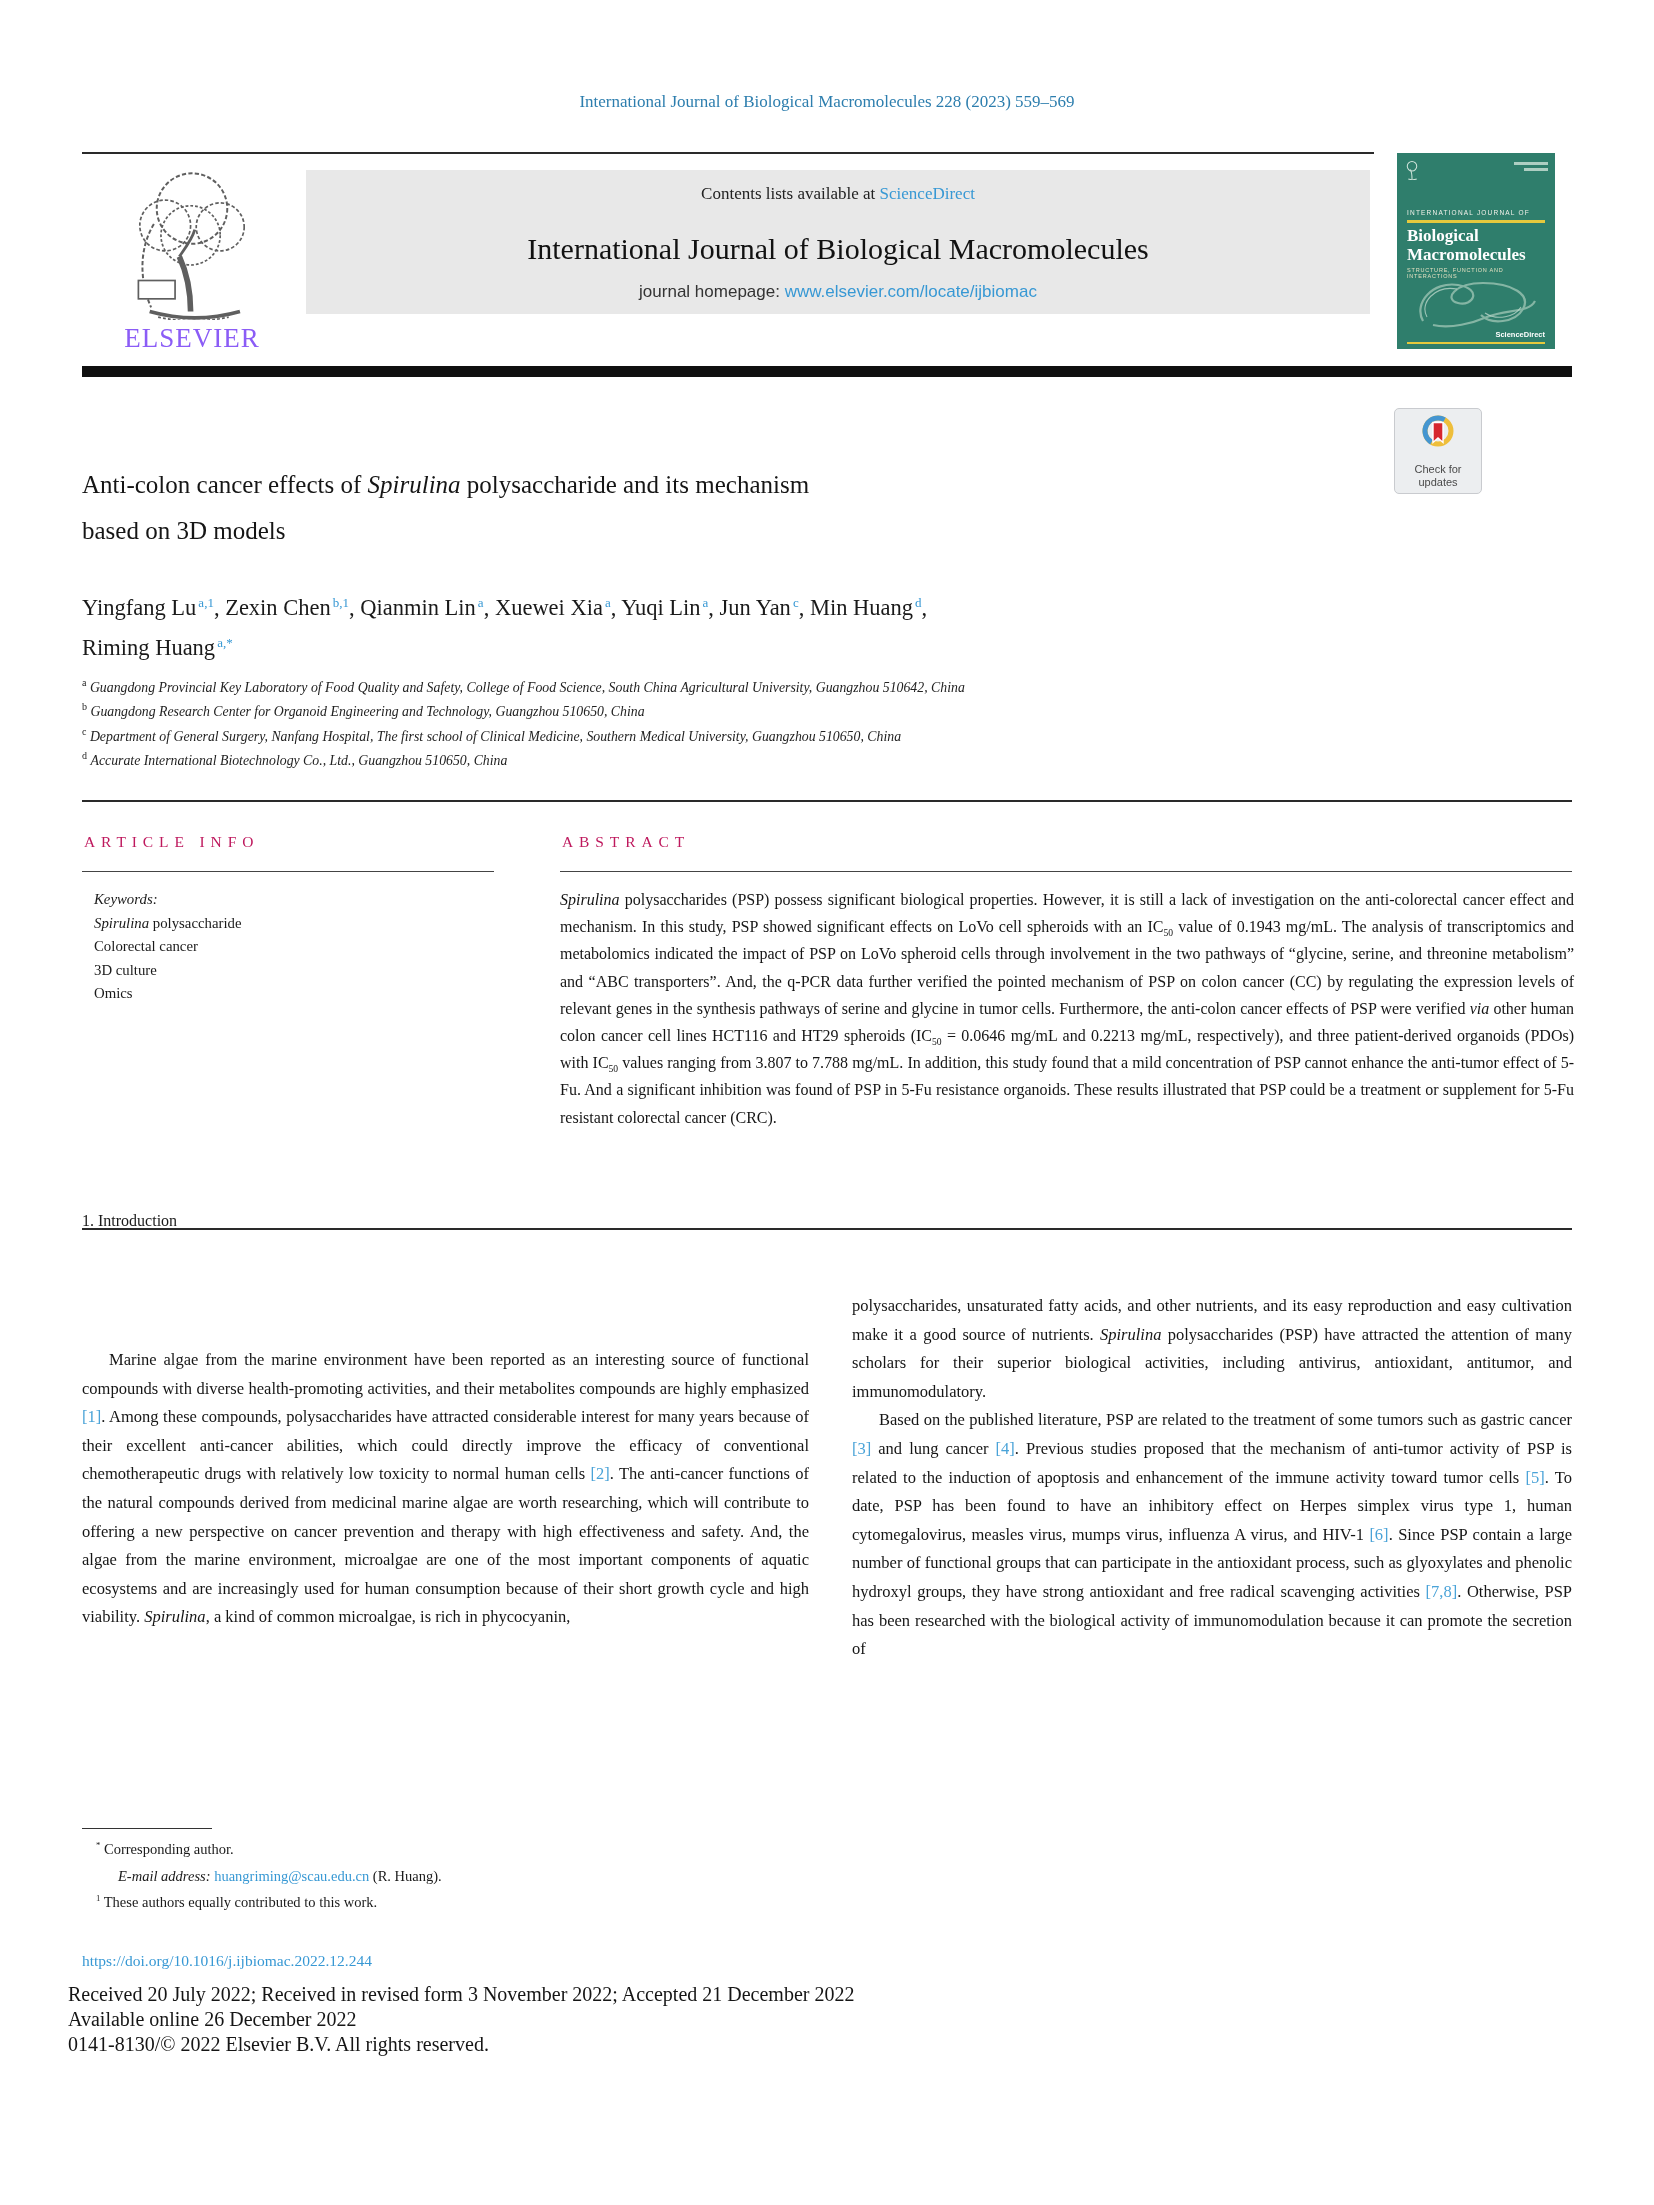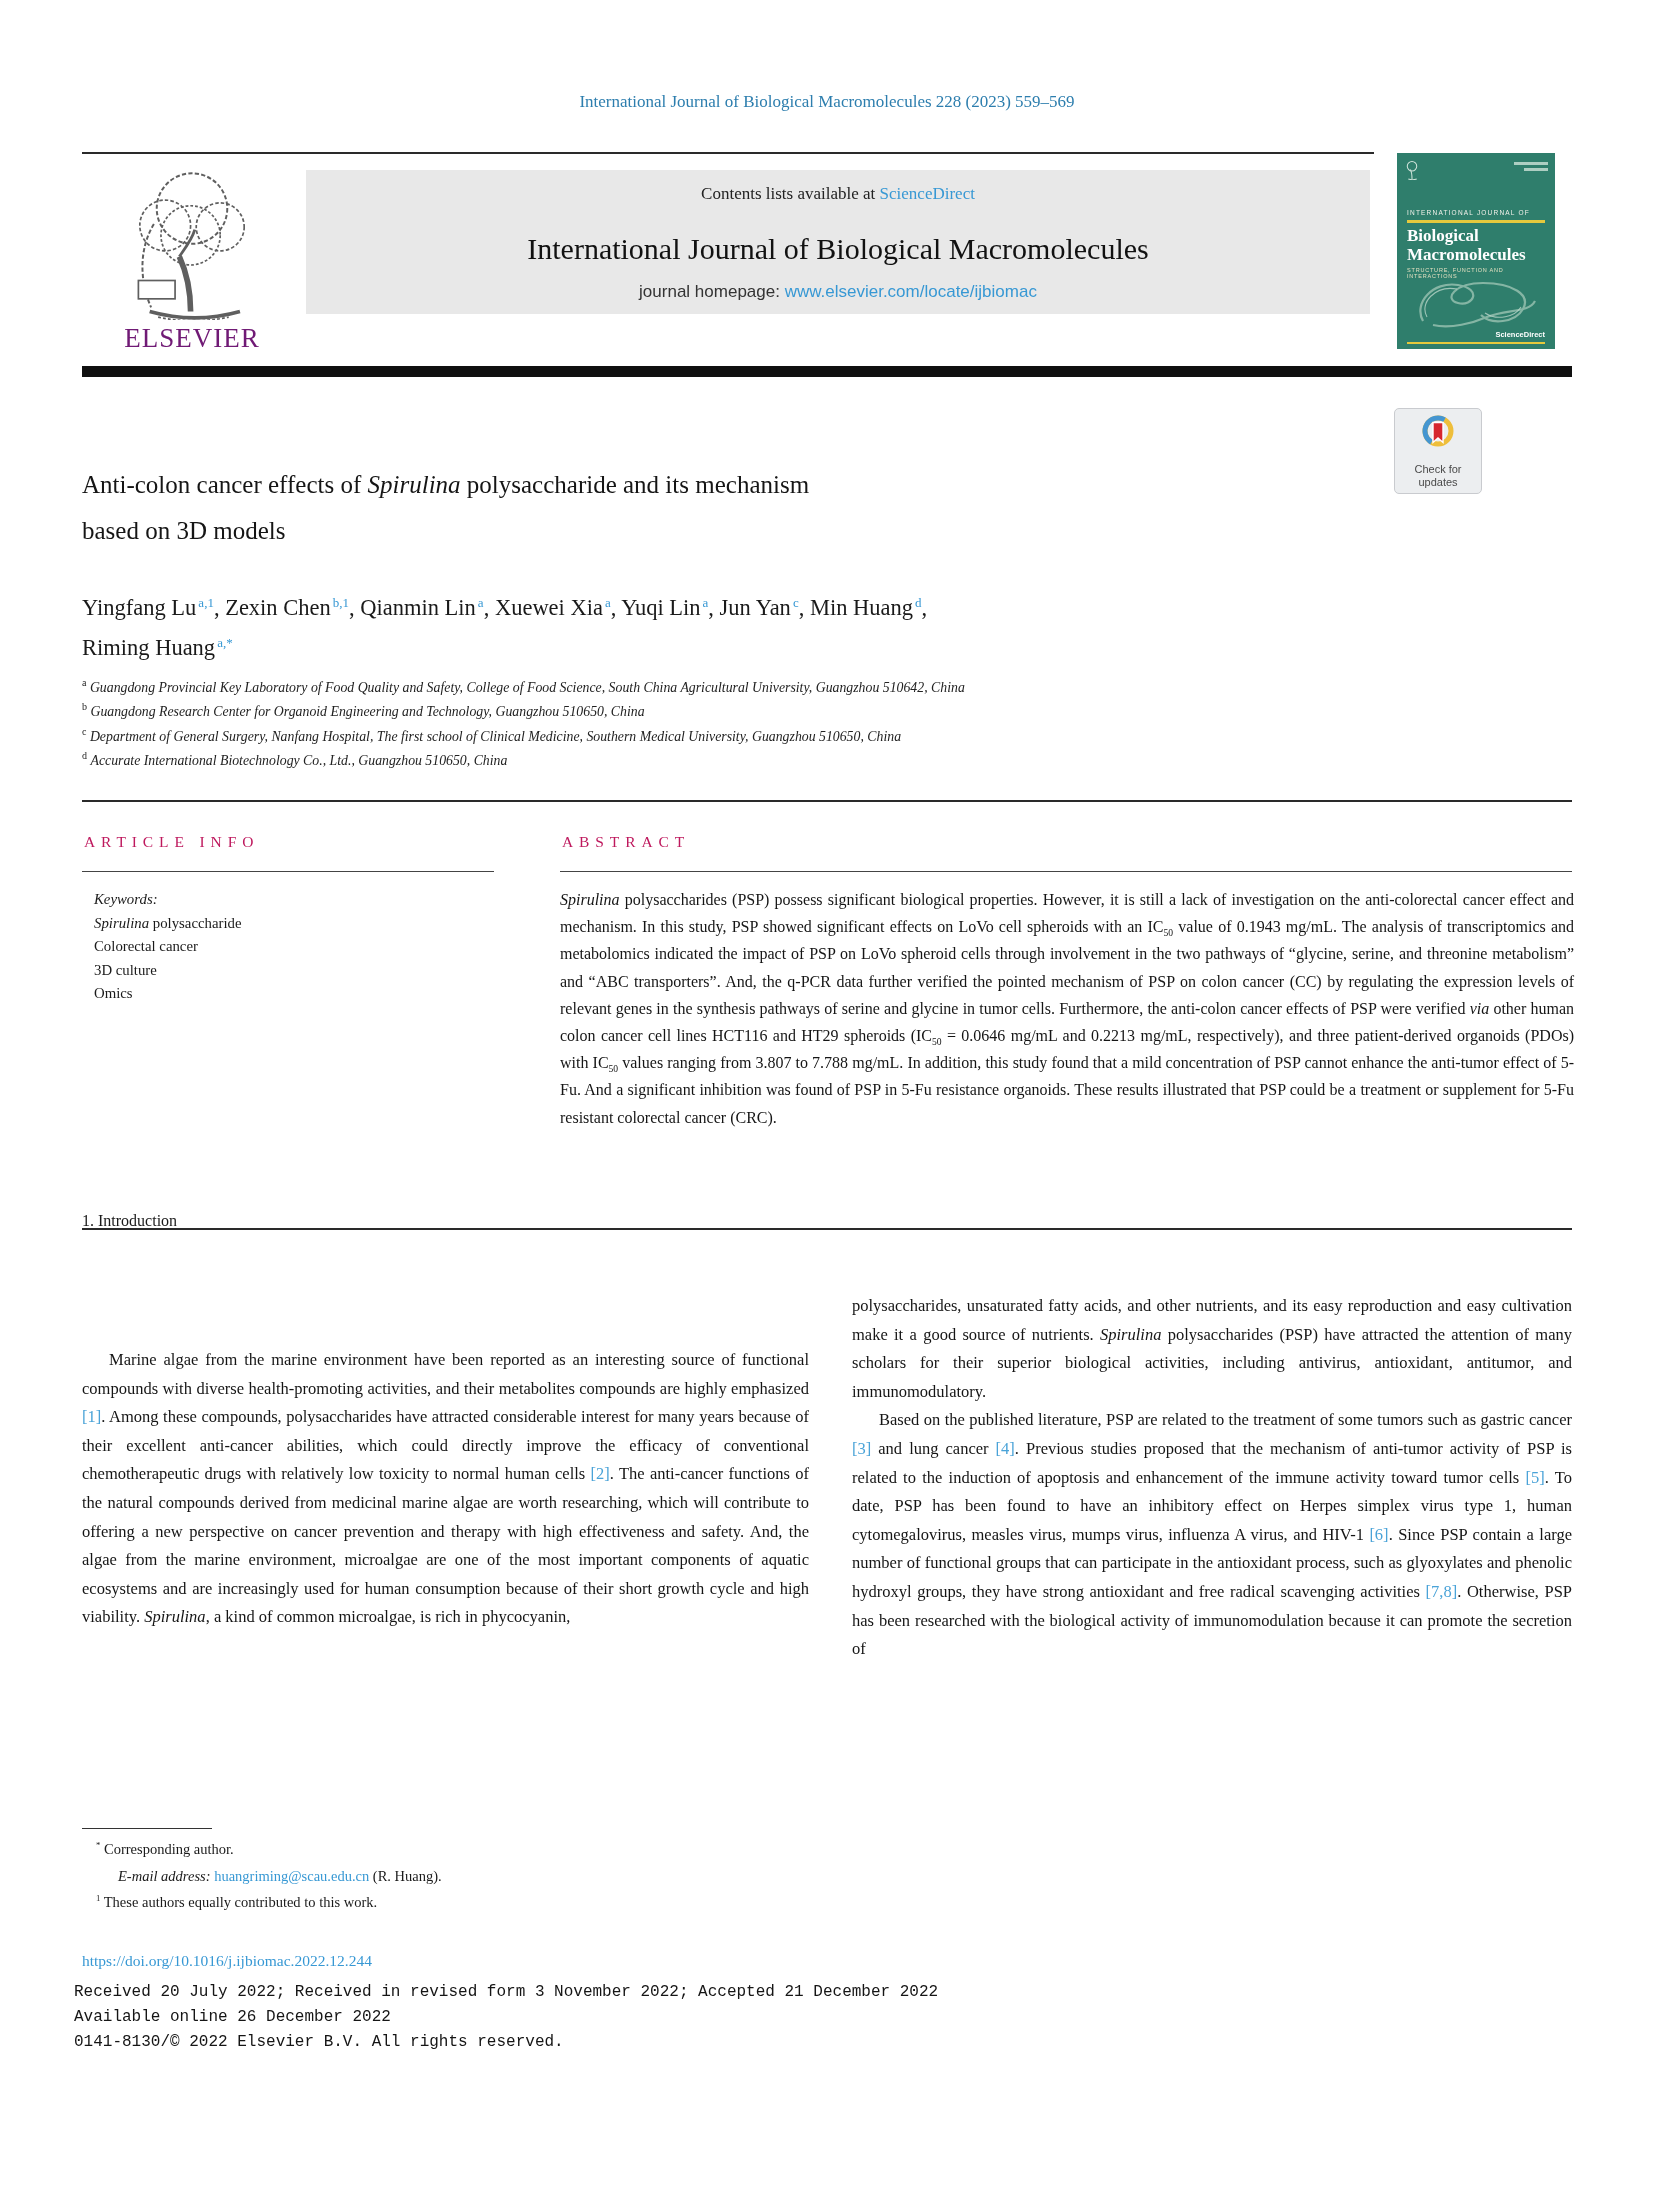--- a/index.html
+++ b/index.html
@@ -11,21 +11,21 @@
   sub{font-size:60%;vertical-align:sub;line-height:0;}
 
   .citation{position:absolute;top:92px;left:0;width:100%;text-align:center;
             font-size:17px;color:#2d7eae;}
   .rule{position:absolute;background:#2a2a2a;height:2px;}
   .rule-top{top:152px;left:82px;width:1292px;height:1.5px;}
 
   
   .elsevier{position:absolute;left:84px;top:162px;width:216px;height:192px;text-align:center;}
   .els-word{position:absolute;left:0;bottom:0;width:100%;font-size:27px;letter-spacing:1px;
-            color:#701a75;font-family:"Liberation Serif",serif;}
+            color:#8b5cf6;font-family:"Liberation Serif",serif;}
 
   
   .masthead{position:absolute;left:306px;top:170px;width:1064px;height:144px;background:#e8e8e8;}
   .contents-line{position:absolute;top:14px;width:100%;text-align:center;font-size:17px;color:#222;}
   .jtitle{position:absolute;top:62px;width:100%;text-align:center;font-size:30px;color:#111;}
   .homepage{position:absolute;bottom:12px;width:100%;text-align:center;
             font-family:"Liberation Sans",sans-serif;font-size:17px;color:#333;}
 
   
   .cover{position:absolute;left:1397px;top:153px;width:158px;height:196px;background:#2f7e6c;cursor:pointer;}
@@ -78,21 +78,21 @@
   .col-left{position:absolute;left:82px;top:1346px;width:727px;}
   .col-right{position:absolute;left:852px;top:1292px;width:720px;}
   .para{margin:0;font-size:16.5px;line-height:28.6px;text-align:justify;color:#151515;}
   .indent{text-indent:27px;}
   .ref{color:#4aa3d8;cursor:pointer;}
 
   .fn-rule{position:absolute;left:82px;top:1828px;width:130px;height:1.4px;background:#333;}
   .fn{position:absolute;left:96px;font-size:14.5px;color:#1a1a1a;}
   .fn1{top:1841px;} .fn2{top:1868px;left:118px;} .fn3{top:1894px;}
   .doi{position:absolute;left:82px;top:1952px;font-size:15.5px;}
-  .meta{position:absolute;left:74px;font-size:16px;color:#151515;font-family:Liberation Mono, monospace;}
+  .meta{position:absolute;left:68px;font-size:20px;color:#151515;}
   .m1{top:1983px;} .m2{top:2008px;} .m3{top:2033px;}
 </style>
 </head>
 <body>
 
 <div class="page">
 
   <div class="citation">International Journal of Biological Macromolecules 228 (2023) 559–569</div>
   <div class="rule rule-top"></div>
 

